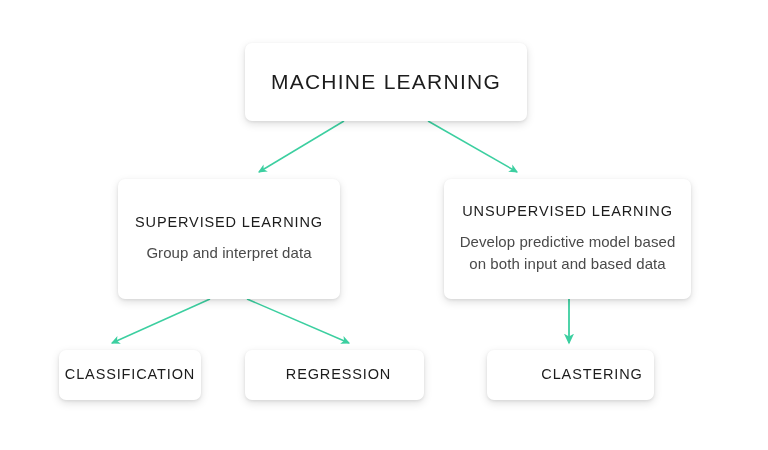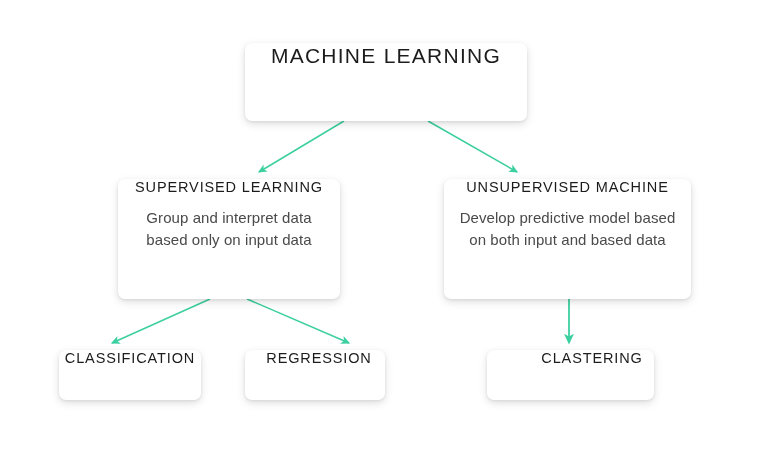--- a/index.html
+++ b/index.html
@@ -27,21 +27,21 @@
     pointer-events: none;
   }
   .node {
     position: absolute;
     background: #ffffff;
     border-radius: 7px;
     box-shadow: 0 3px 9px rgba(0,0,0,0.13), 0 1px 3px rgba(0,0,0,0.08);
     display: flex;
     flex-direction: column;
     align-items: center;
-    justify-content: flex-start;
+    justify-content: center;
     box-sizing: border-box;
     text-align: center;
   }
   .node-title {
     color: #1c1c1c;
     letter-spacing: 0.06em;
     font-weight: 400;
     line-height: 1.2;
   }
   .node-desc {
@@ -76,21 +76,21 @@
     height: 120px;
     padding: 0 12px;
   }
   #node-supervised .node-title,
   #node-unsupervised .node-title { font-size: 14.5px; }
 
   
   .leaf { height: 50px; top: 350px; }
   .leaf .node-title { font-size: 14.5px; }
   #node-classification { left: 59px;  width: 142px; }
-  #node-regression     { left: 245px; width: 140px; padding-left: 8px; }
+  #node-regression     { left: 245px; width: 179px; padding-left: 8px; }
   #node-clastering     { left: 487px; width: 167px; padding-left: 43px; }
 </style>
 </head>
 <body>
 
 <div id="diagram">
 
   <svg id="arrow-layer" viewBox="0 0 768 450" xmlns="http://www.w3.org/2000/svg">
     <defs>
       <marker id="arrowhead" markerWidth="7" markerHeight="7" refX="5.2" refY="3.2" orient="auto" markerUnits="strokeWidth">
@@ -110,26 +110,25 @@
   </svg>
 
   <div class="node" id="node-root">
     <div class="node-title">MACHINE LEARNING</div>
   </div>
 
   <div class="node" id="node-supervised">
     <div class="node-title">SUPERVISED LEARNING</div>
     <div class="node-desc">
       <div>Group and interpret data</div>
-      <div>based only on input data</div>
     </div>
   </div>
 
   <div class="node" id="node-unsupervised">
-    <div class="node-title">UNSUPERVISED MACHINE</div>
+    <div class="node-title">UNSUPERVISED LEARNING</div>
     <div class="node-desc">
       <div>Develop predictive model based</div>
       <div>on both input and based data</div>
     </div>
   </div>
 
   <div class="node leaf" id="node-classification">
     <div class="node-title">CLASSIFICATION</div>
   </div>
 

